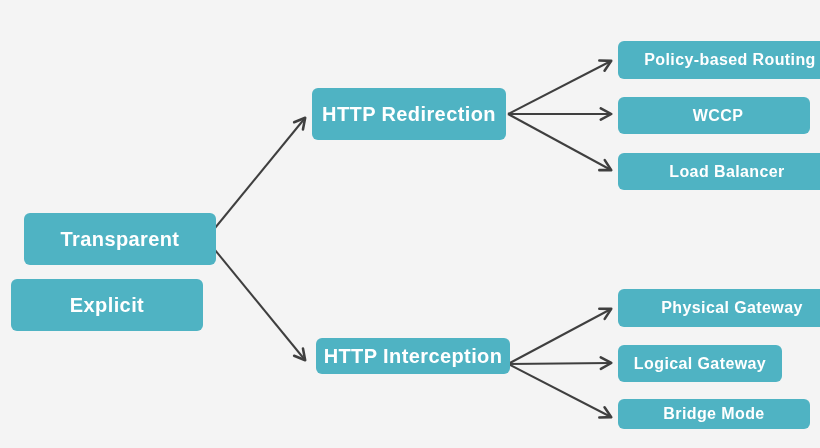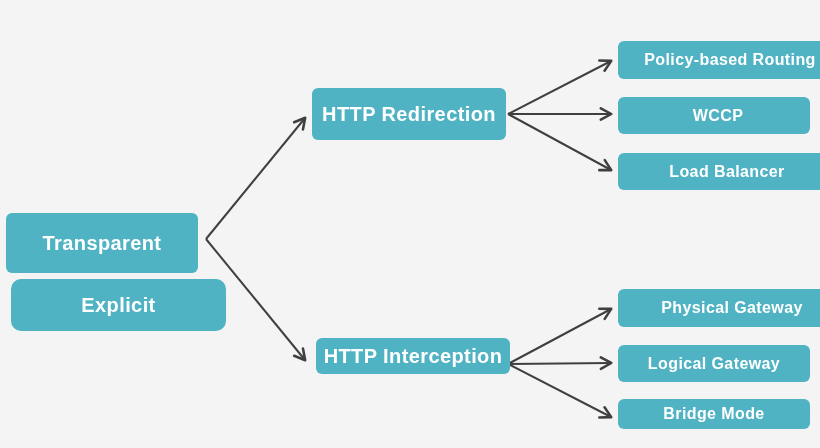--- a/index.html
+++ b/index.html
@@ -38,31 +38,31 @@
     text-align:center;
     box-sizing:border-box;
   }
   .node.big{
     font-size:20px;
   }
   .node.small{
     font-size:16px;
   }
   
-  .n-transparent  {left:6px;  top:213px; width:192px; height:60px;}
-  .n-explicit     {left:11px;  top:279px; width:215px; height:52px;border-radius:10px;}
+  .n-transparent  {left:24px;  top:213px; width:192px; height:52px;}
+  .n-explicit     {left:11px;  top:279px; width:192px; height:52px;}
   
   .n-redirection  {left:312px; top:88px;  width:194px; height:52px;}
   .n-interception {left:316px; top:338px; width:194px; height:36px;}
   
   .n-policy       {left:618px; top:41px;  width:224px; height:38px;}
   .n-wccp         {left:618px; top:97px;  width:192px; height:37px;padding-left:8px;}
   .n-loadbalancer {left:618px; top:153px; width:218px; height:37px;}
   .n-physical     {left:618px; top:289px; width:228px; height:38px;}
-  .n-logical      {left:618px; top:345px; width:192px; height:37px;text-align:right;}
+  .n-logical      {left:618px; top:345px; width:164px; height:37px;text-align:right;}
   .n-bridge       {left:618px; top:399px; width:192px; height:30px;}
 </style>
 </head>
 <body>
 
 <div class="canvas">
 
   <svg class="edges-svg" viewBox="0 0 820 448" xmlns="http://www.w3.org/2000/svg">
     <defs>
       <marker id="arrowhead" viewBox="0 0 10 10" refX="8" refY="5" markerWidth="7.5" markerHeight="7.5" orient="auto-start-reverse">

